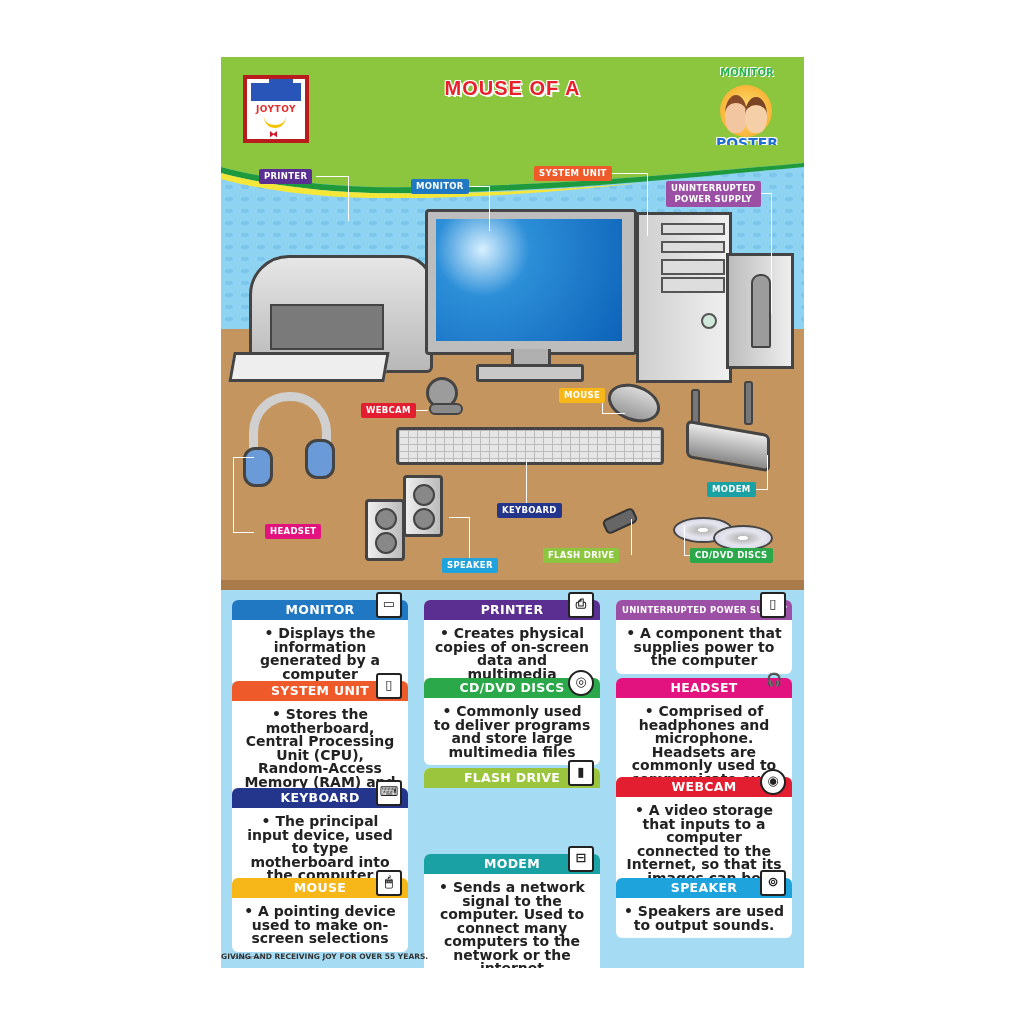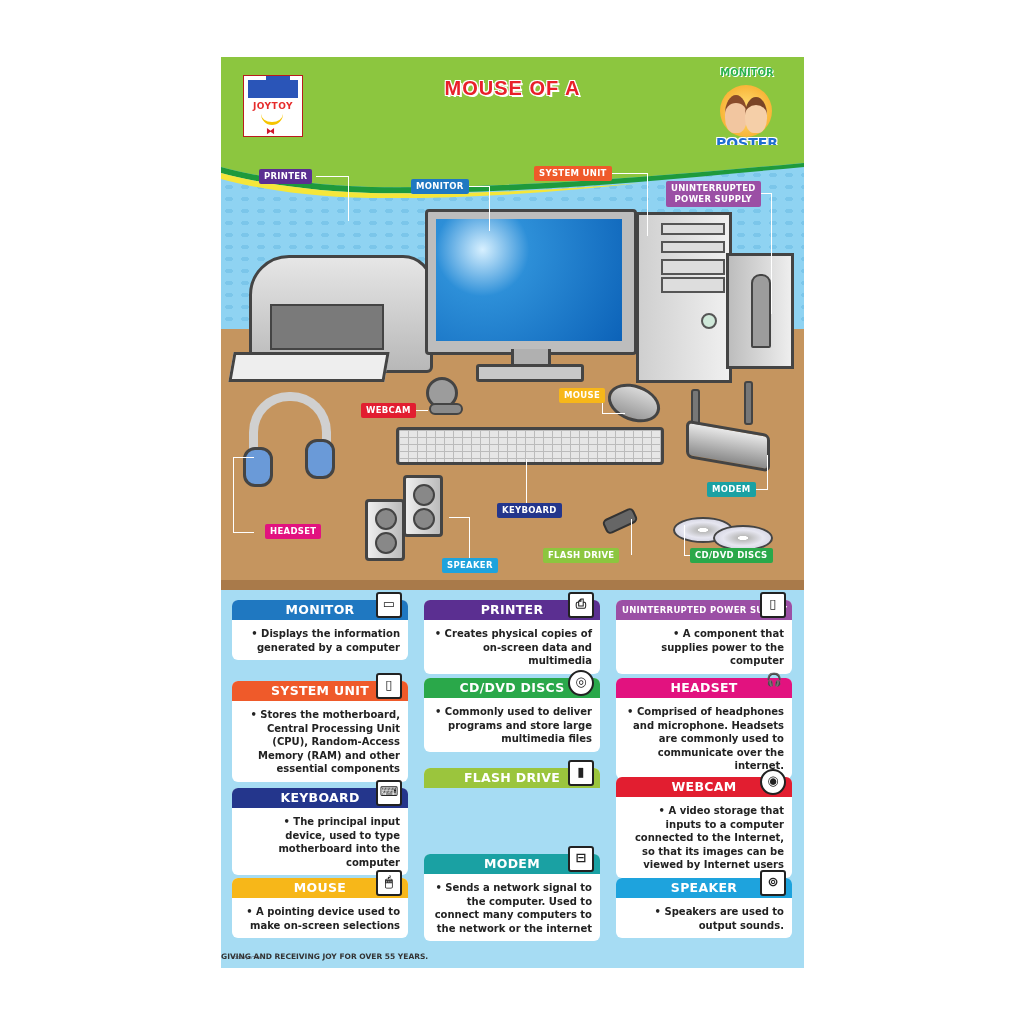--- a/index.html
+++ b/index.html
@@ -2,21 +2,21 @@
 <html><head>
 <meta charset="utf-8">
 <style>
   html,body{margin:0;padding:0;background:#ffffff;}
   body{width:1024px;height:1024px;position:relative;overflow:hidden;font-family:"DejaVu Sans",sans-serif;}
   .poster{position:absolute;left:221px;top:57px;width:583px;height:911px;background:#a6dcf3;overflow:hidden;}
 
   
   .header{position:absolute;left:0;top:0;width:583px;height:135px;background:#8cc63f;}
   .header-swoosh{position:absolute;left:0;top:88px;width:583px;height:60px;}
-  .logo{position:absolute;left:22px;top:18px;width:58px;height:60px;background:#fff;border:1px solid #b91c1c;}
+  .logo{position:absolute;left:22px;top:18px;width:58px;height:60px;background:#fff;border:4px solid #b91c1c;}
   .logo-hat{position:absolute;left:4px;top:4px;width:50px;height:18px;background:#2a55b8;}
   .logo-hat:before{content:"";position:absolute;left:18px;top:-4px;width:24px;height:6px;background:#2a55b8;}
   .logo-text{position:absolute;left:2px;top:25px;width:54px;text-align:center;font-size:9px;font-weight:bold;color:#e62b2b;letter-spacing:0.5px;}
   .logo-smile{position:absolute;left:17px;top:36px;width:22px;height:10px;border-bottom:3px solid #f5c400;border-radius:0 0 12px 12px;}
   .logo-bow{position:absolute;left:22px;top:50px;font-size:9px;color:#d0182c;}
   .title1{position:absolute;left:0;width:583px;top:20px;text-align:center;font-family:"Liberation Sans",sans-serif;font-weight:bold;font-size:20px;color:#e8202a;letter-spacing:1px;text-shadow:-1px -1px 0 #fff,1px -1px 0 #fff,-1px 1px 0 #fff,1px 1px 0 #fff,2px 2px 0 #fff;}
   .title2{position:absolute;left:0;width:583px;top:40px;text-align:center;font-family:"Liberation Sans",sans-serif;font-weight:bold;font-size:31px;color:#e8202a;letter-spacing:0.5px;font-variant:small-caps;text-shadow:-1px -1px 0 #fff,1px -1px 0 #fff,-1px 1px 0 #fff,1px 1px 0 #fff,2px 2px 0 #fff,3px 3px 0 #888;}
   .badge{position:absolute;left:487px;top:8px;width:78px;height:92px;}
   .badge-circle{position:absolute;left:12px;top:20px;width:52px;height:52px;border-radius:50%;background:radial-gradient(circle,#ffe27a,#f6a21c);}
   .badge-kid1{position:absolute;left:17px;top:30px;width:22px;height:30px;border-radius:50% 50% 40% 40%;background:#f2c6a0;border-top:8px solid #8a4b2a;}
@@ -57,21 +57,21 @@
   .disc{position:absolute;width:56px;height:22px;border-radius:50%;background:radial-gradient(ellipse,#fff 12%,#bbb 14%,#e6e6f0 50%,#c7c7d8 100%);border:2px solid #444;}
 
   .lbl{position:absolute;padding:2px 5px;font-size:8.5px;font-weight:bold;color:#fff;letter-spacing:0.3px;white-space:nowrap;line-height:11px;border-radius:2px;}
   .lead{position:absolute;border-color:#fff;border-style:solid;border-width:0;}
 
   
   .cards{position:absolute;left:11px;top:543px;width:562px;}
   .card{position:absolute;width:176px;background:#fff;border-radius:6px;}
   .card-head{height:20px;border-radius:6px 6px 0 0;color:#fff;font-weight:bold;font-size:12.5px;text-align:center;line-height:20px;letter-spacing:0.3px;position:relative;}
   .card-head.small{font-size:8.5px;}
-  .card-body{padding:7px 8px 6px;font-size:10px;font-weight:bold;color:#222;text-align:right;line-height:13.5px;}
+  .card-body{padding:7px 8px 6px;font-size:14px;font-weight:bold;color:#222;text-align:center;line-height:13.5px;}
   .card-icon{position:absolute;right:6px;top:-8px;width:22px;height:22px;background:#fff;border:2px solid #222;border-radius:3px;font-size:13px;line-height:20px;text-align:center;color:#222;}
   .foot-left{position:absolute;left:10px;top:898px;font-size:4px;color:#556;}
   .foot-center{position:absolute;left:0;top:895px;width:583px;text-align:left;font-size:7.5px;font-weight:bold;color:#333;}
 </style>
 </head>
 <body>
 
 <div class="poster">
 
   <div class="header">

